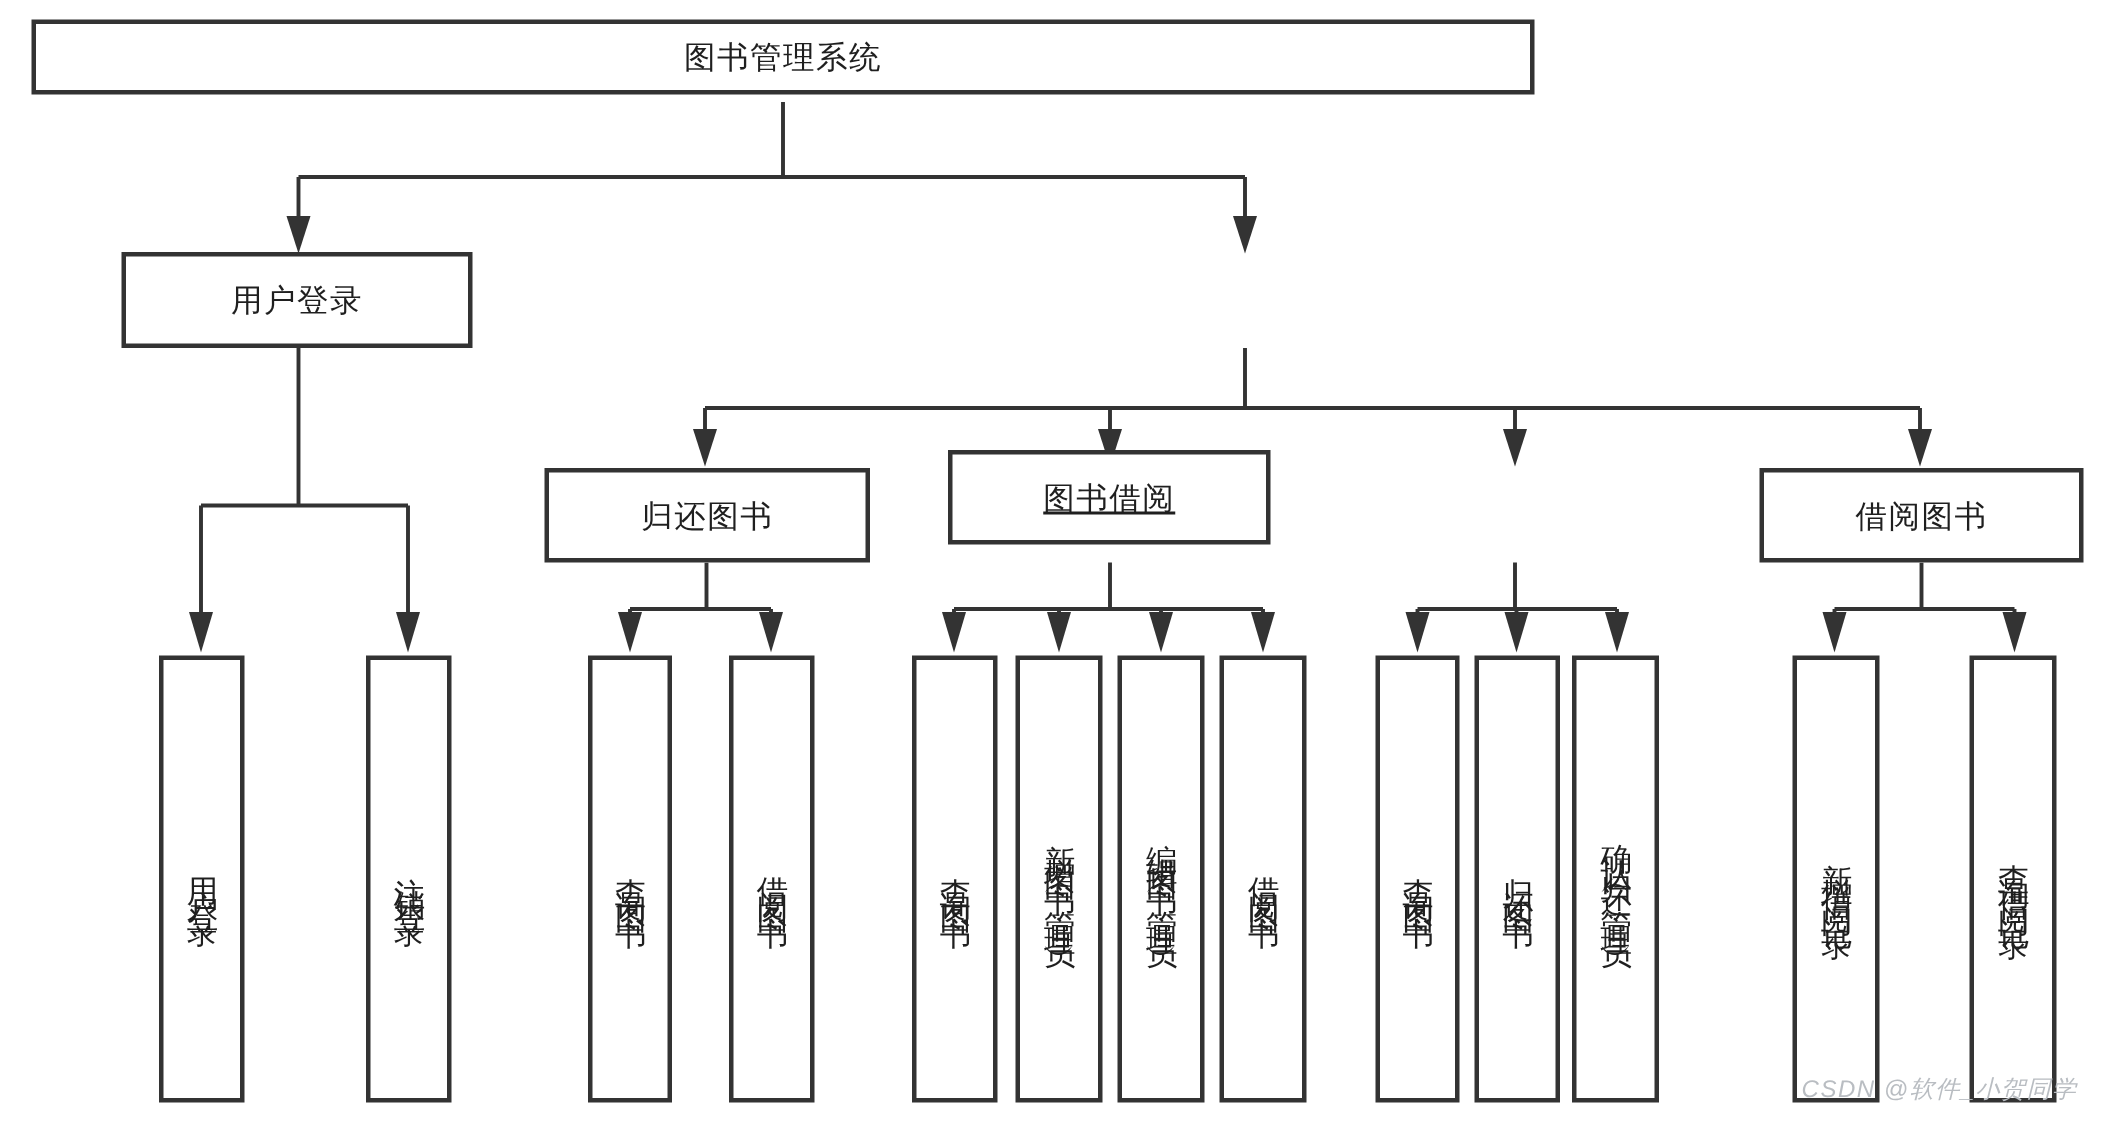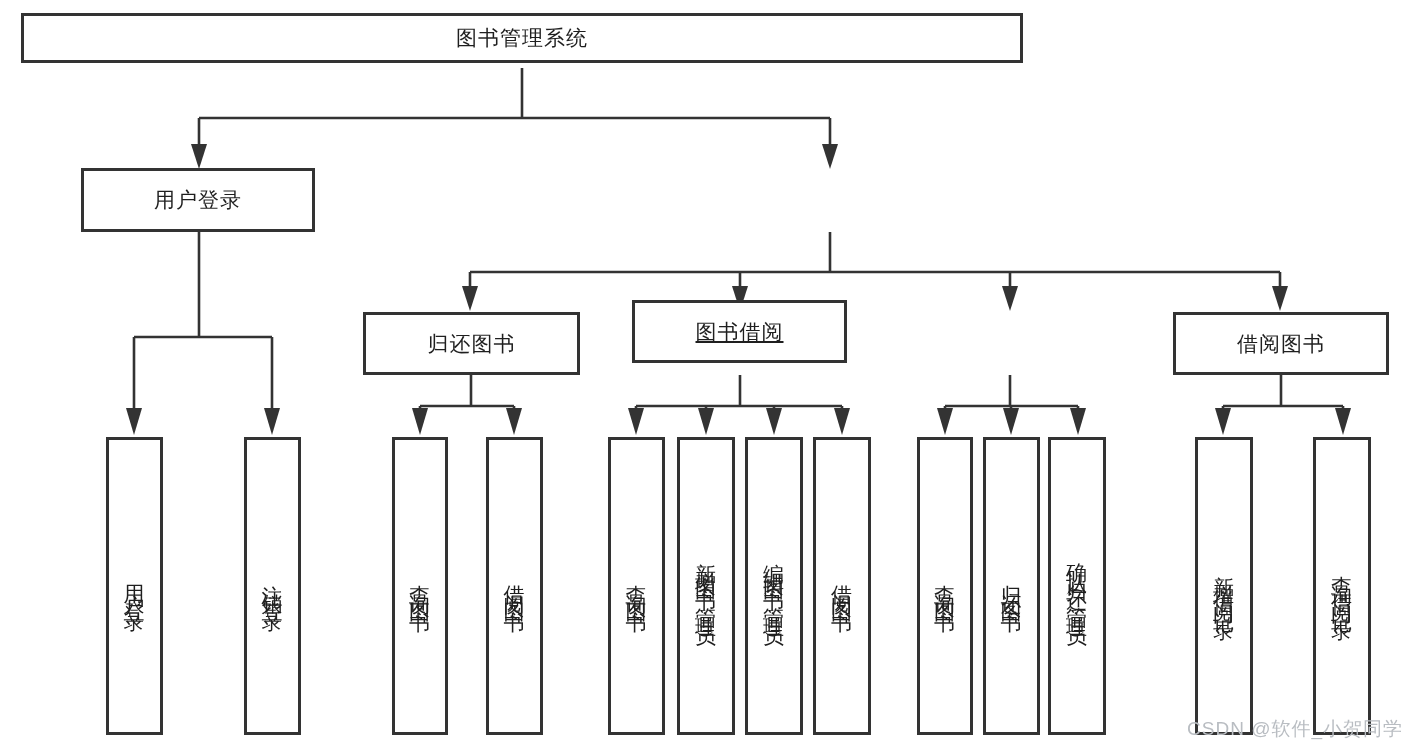--- a/index.html
+++ b/index.html
@@ -47,26 +47,27 @@
     writing-mode: vertical-rl;
     text-orientation: mixed;
     font-size: 21px;
     letter-spacing: 9px;
     line-height: 1;
     white-space: nowrap;
   }
   .watermark {
     position: absolute;
     top: 716px;
-    right: 2px;
-    font-size: 19px;
+    right: 20px;
+    font-size: 16px;
     color: var(--wm);
     letter-spacing: 1px;
     white-space: nowrap;
     pointer-events: none;
+    font-style: italic;
   }
 </style>
 </head>
 <body>
 
 <div class="canvas">
 
   <svg class="connector-layer" viewBox="0 0 1405 747" xmlns="http://www.w3.org/2000/svg">
 
     <path d="M522 68 V118 M199 118 H830 M199 118 V148 M830 118 V148"></path>

